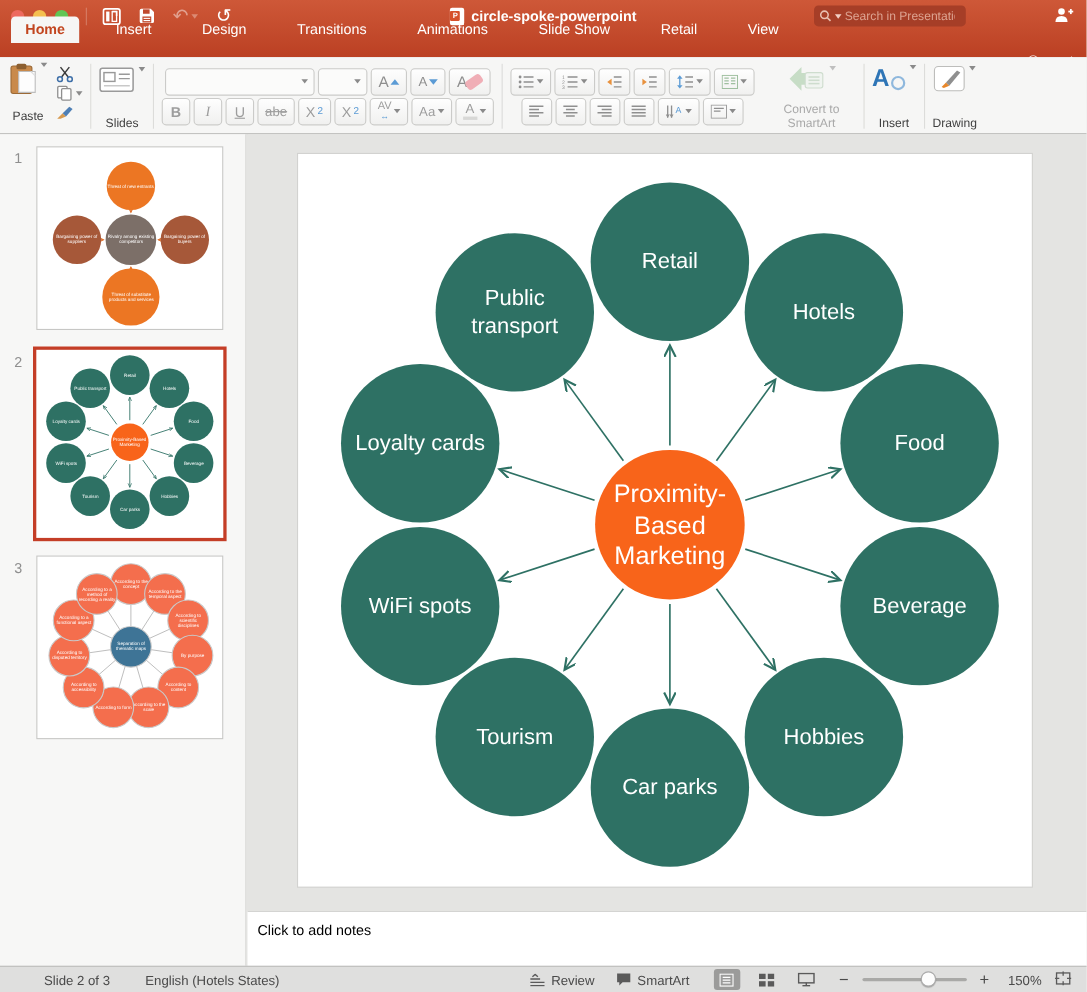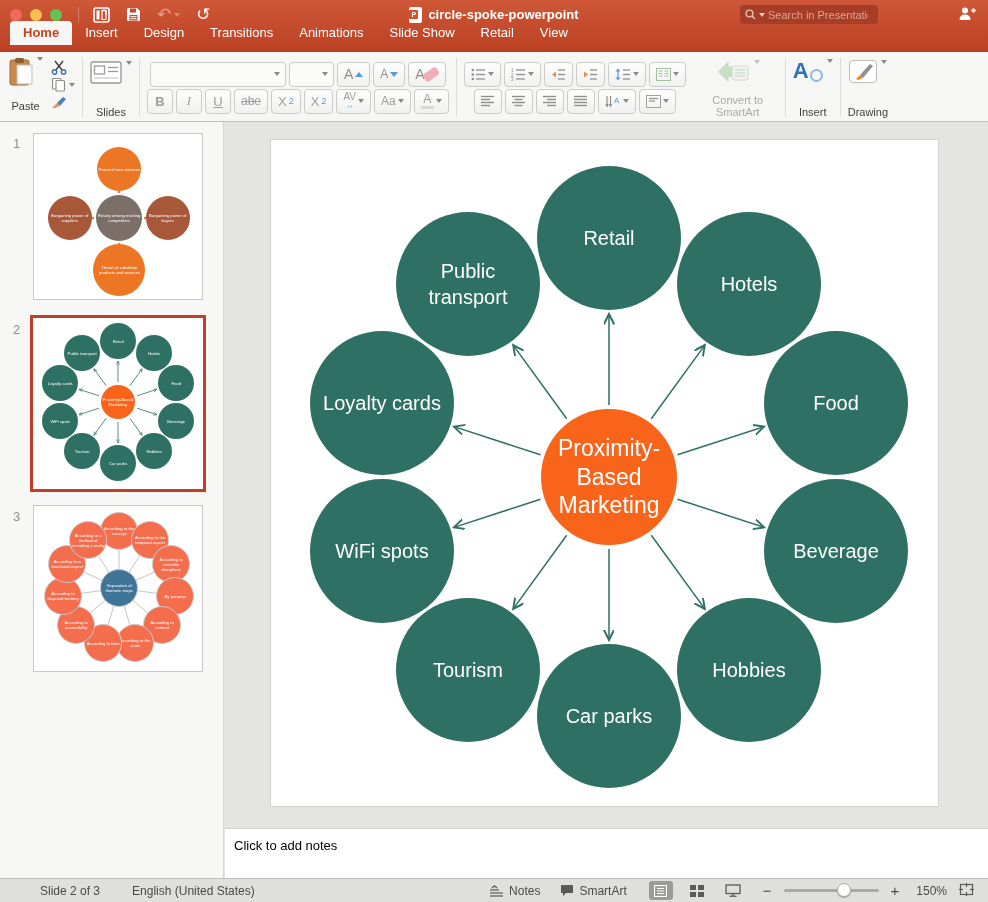--- a/index.html
+++ b/index.html
@@ -24,21 +24,21 @@
   .glyph-arrow { font-size:17px; color:#fff; line-height:1; }
   .title-center { position:absolute; left:0; right:0; top:0; height:29px; display:flex; align-items:center; justify-content:center; gap:6px; pointer-events:none; }
   .docicon { width:13px; height:16px; background:#fff; border-radius:2px; position:relative; }
   .docicon::before { content:"P"; position:absolute; left:0; top:3px; width:9px; height:9px; background:#D6502B; color:#fff; font-size:7px; font-weight:bold; line-height:9px; text-align:center; border-radius:1px; }
   .wintitle { color:#fff; font-size:13px; font-weight:bold; }
   .searchbox { position:absolute; right:110px; top:5px; width:138px; height:19px; background:#A63E27; border-radius:4px; display:flex; align-items:center; padding:0 5px; gap:3px; }
   .searchbox input { background:transparent; border:0; outline:none; width:100px; font-size:11px; color:#F3D7CD; font-family:"Liberation Sans",sans-serif; }
   .searchbox input::placeholder { color:#DDA391; }
   .share-ic { position:absolute; right:12px; top:6px; }
   
-  .tabrow { position:absolute; left:0; top:22px; width:100%; height:23px; display:flex; align-items:flex-end; }
+  .tabrow { position:absolute; left:0; top:15px; width:100%; height:23px; display:flex; align-items:center;gap:20px; }
   .tab { color:#fff; font-size:13px; padding:4px 13px 5px; cursor:default; }
   .tab.active { background:#F6F6F5; color:#C2451F; font-weight:bold; border-radius:4px 4px 0 0; margin-left:10px; }
   .tabrow-right { position:absolute; right:10px; top:32px; display:flex; align-items:center; gap:14px; }
   .smiley { color:#fff; font-size:15px; line-height:1; display:flex; align-items:center; gap:3px; }
   .chev-up { width:8px; height:8px; border-top:2px solid #fff; border-right:2px solid #fff; transform:rotate(-45deg); margin-top:4px; }
   .caret { display:inline-block; width:0; height:0; border-left:3.5px solid transparent; border-right:3.5px solid transparent; border-top:4px solid #8A8A8A; vertical-align:middle; }
   .caret.w { border-top-color:#F2CFC4; }
   
   .ribbon { position:absolute; left:0; top:52px; width:988px; height:70px; background:#F6F6F5; border-bottom:1px solid #BEBEBC; display:flex; align-items:stretch; padding:5px 6px 3px; }
   .rdiv { width:1px; background:#DCDCDA; margin:1px 5px; }
@@ -661,31 +661,31 @@
       </div>
   </div>
 
   <div class="notes">
     <span class="notes-ph">Click to add notes</span>
   </div>
 
   <div class="statusbar">
     <div class="sb-left">
       <span>Slide 2 of 3</span>
-      <span>English (United States)</span>
+      <span>English (Hotels States)</span>
     </div>
     <div class="sb-right">
       <span class="sb-item">
         <svg width="14" height="12" viewBox="0 0 14 12">
             <path d="M2 3 L4.5 0.8 L7 3" fill="none" stroke="#5A5A5A" stroke-width="1.2"></path>
             <line x1="0" y1="5" x2="9" y2="5" stroke="#5A5A5A" stroke-width="1.2"></line>
             <line x1="0" y1="8" x2="13" y2="8" stroke="#5A5A5A" stroke-width="1.2"></line>
             <line x1="0" y1="11" x2="13" y2="11" stroke="#5A5A5A" stroke-width="1.2"></line>
           </svg>
-        <span>Notes</span>
+        <span>Review</span>
       </span>
       <span class="sb-item" style="margin-left:8px;">
         <svg width="14" height="13" viewBox="0 0 14 13">
             <path d="M1 1 H13 V9 H6 L3 12 V9 H1 Z" fill="#5A5A5A"></path>
           </svg>
         <span>SmartArt</span>
       </span>
       <span class="viewbtn sel" style="margin-left:10px;">
         <svg width="13" height="12" viewBox="0 0 13 12">
             <rect x="0.5" y="0.5" width="12" height="11" fill="none" stroke="#fff" stroke-width="1.2"></rect>

